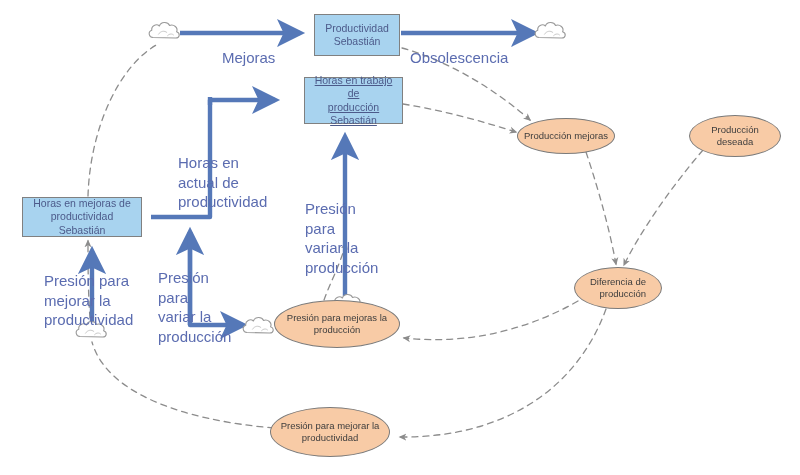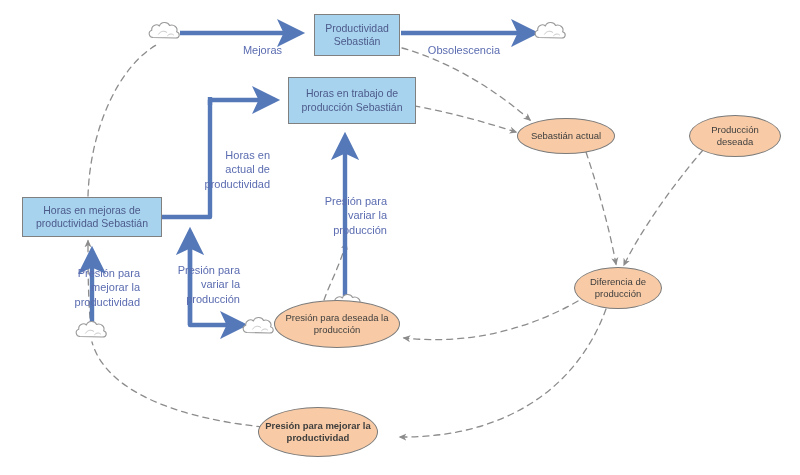--- a/index.html
+++ b/index.html
@@ -48,22 +48,22 @@
     align-items: center;
     justify-content: center;
     text-align: center;
     line-height: 1.25;
     font-size: 9.5px;
     padding: 2px 4px;
   }
   .flow-label {
     position: absolute;
     color: #5b6cb0;
-    font-size: 11px;
-    text-align: right;
+    font-size: 15px;
+    text-align: left;
     line-height: 1.32;
     white-space: pre-line;
     pointer-events: none;
   }
 </style>
 </head>
 <body>
 
 <svg id="canvas" viewBox="0 0 800 475" xmlns="http://www.w3.org/2000/svg">
   <defs>
@@ -136,50 +136,50 @@
     <use href="#cloudGlyph" x="0" y="0" transform="translate(92,332)"></use>
     <use href="#cloudGlyph" x="0" y="0" transform="translate(259,328)"></use>
   </g>
 </svg>
 
 <div class="stock-box" style="left:314px; top:14px; width:86px; height:42px;">
   <span style="white-space:pre-line">Productividad
 Sebastián</span>
 </div>
 
-<div class="stock-box" style="left:288px; top:77px; width:128px; height:47px;">
+<div class="stock-box" style="left:304px; top:77px; width:99px; height:47px;text-decoration:underline;">
   <span style="white-space:pre-line">Horas en trabajo de
 producción Sebastián</span>
 </div>
 
-<div class="stock-box" style="left:22px; top:197px; width:140px; height:40px;">
+<div class="stock-box" style="left:22px; top:197px; width:120px; height:40px;">
   <span style="white-space:pre-line">Horas en mejoras de
 productividad Sebastián</span>
 </div>
 
 <div class="aux-ellipse" style="left:517px; top:118px; width:98px; height:36px;">
-  <span style="white-space:pre-line">Sebastián actual</span>
+  <span style="white-space:pre-line">Producción mejoras</span>
 </div>
 
 <div class="aux-ellipse" style="left:689px; top:115px; width:92px; height:42px;">
   <span style="white-space:pre-line">Producción
 deseada</span>
 </div>
 
-<div class="aux-ellipse" style="left:574px; top:267px; width:88px; height:42px;">
+<div class="aux-ellipse" style="left:574px; top:267px; width:88px; height:42px;text-align:right;">
   <span style="white-space:pre-line">Diferencia de
 producción</span>
 </div>
 
 <div class="aux-ellipse" style="left:274px; top:300px; width:126px; height:48px;">
-  <span style="white-space:pre-line">Presión para deseada la
-producción</span>
-</div>
-
-<div class="aux-ellipse" style="left:258px; top:407px; width:120px; height:50px;font-weight:bold;">
+  <span style="white-space:pre-line">Presión para mejoras la
+producción</span>
+</div>
+
+<div class="aux-ellipse" style="left:270px; top:407px; width:120px; height:50px;">
   <span style="white-space:pre-line">Presión para mejorar la
 productividad</span>
 </div>
 
 <div class="flow-label" style="left:222px; top:28px; width:60px;">
   <span>Mejoras</span>
 </div>
 
 <div class="flow-label" style="left:410px; top:28px; width:90px;">
   <span>Obsolescencia</span>

